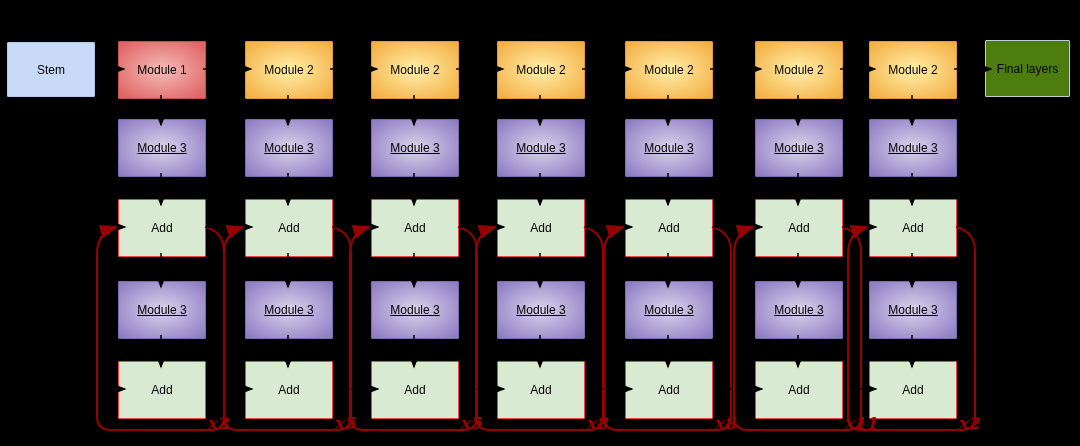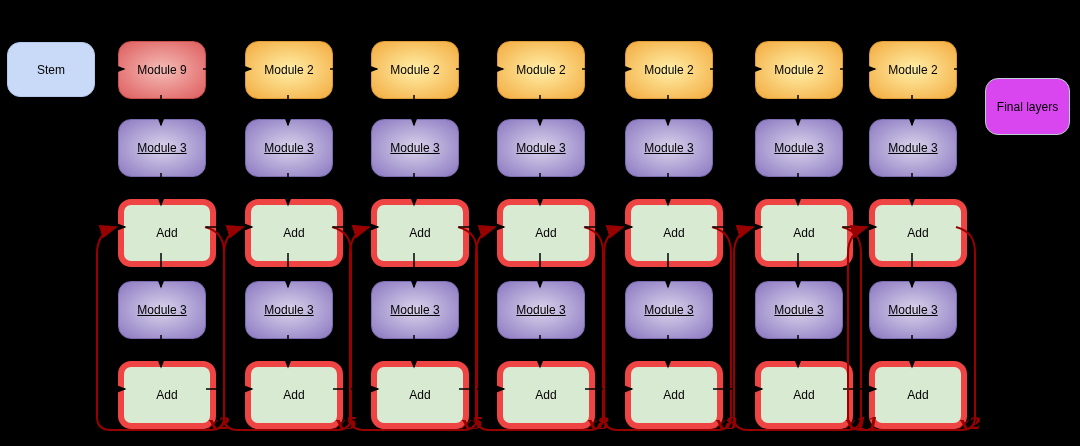--- a/index.html
+++ b/index.html
@@ -3,47 +3,47 @@
 <meta charset="utf-8">
 <style>
   html,body{margin:0;padding:0;background:#000;}
   #canvas{
     position:relative;width:1080px;height:446px;background:#000;
     font-family:"Liberation Sans",sans-serif;overflow:hidden;
   }
   .box{
     position:absolute;width:86px;height:56px;z-index:1;
     display:flex;align-items:center;justify-content:center;
-    font-size:12px;color:#000;text-align:center;border-radius:13px;
+    font-size:12px;color:#000;text-align:center;border-radius:1px;
   }
   .stem{width:86px;height:53px;border:1px solid #b3c9ec;}
   .final{width:83px;height:55px;border:1px solid #bccfd3;}
   .module1{border:1px solid #c9524f;}
   .module2{border:1px solid #e09c36;}
   .module3{border:1px solid #7e6cb0;text-decoration:underline;}
-  .add{border:6px solid #ef4444;}
+  .add{border:1px solid #ef4444;}
   .repeat{
     position:absolute;z-index:3;
     font-family:"DejaVu Serif",serif;font-style:italic;font-weight:600;
     font-size:17px;line-height:13px;
   }
   #overlay{position:absolute;left:0;top:0;width:1080px;height:446px;z-index:2;pointer-events:none;}
 </style>
 </head>
 <body>
 
 <div id="canvas" style="background: rgb(0, 0, 0);">
   <div class="box stem" id="stem" style="left: 7px; top: 42px; background: rgb(201, 218, 248);">
     <span>Stem</span>
   </div>
-  <div class="box final" id="final" style="left: 985px; top: 40px; background: #d946ef; margin-top: 38px;">
+  <div class="box final" id="final" style="left: 985px; top: 40px; background: #4d7c0f;">
     <span>Final layers</span>
   </div>
   <div id="columns-root">
-      <div class="box module1" style="left: 118px; top: 41px; background: radial-gradient(rgb(243, 184, 179) 5%, rgb(224, 102, 102) 90%);">Module 9</div>
+      <div class="box module1" style="left: 118px; top: 41px; background: radial-gradient(rgb(243, 184, 179) 5%, rgb(224, 102, 102) 90%);">Module 1</div>
       <div class="box module3" style="left: 118px; top: 119px; background: radial-gradient(rgb(214, 207, 233) 5%, rgb(142, 124, 195) 95%);">Module 3</div>
       <div class="box add" style="left: 118px; top: 199px; background: rgb(217, 234, 211);">Add</div>
       <div class="box module3" style="left: 118px; top: 281px; background: radial-gradient(rgb(214, 207, 233) 5%, rgb(142, 124, 195) 95%);">Module 3</div>
       <div class="box add" style="left: 118px; top: 361px; background: rgb(217, 234, 211);">Add</div>
       <div class="repeat" style="left: 208px; top: 417px; color: rgb(153, 0, 0);">x2</div>
       <div class="box module2" style="left: 245px; top: 41px; background: radial-gradient(rgb(255, 236, 163) 5%, rgb(243, 174, 68) 95%);">Module 2</div>
       <div class="box module3" style="left: 245px; top: 119px; background: radial-gradient(rgb(214, 207, 233) 5%, rgb(142, 124, 195) 95%);">Module 3</div>
       <div class="box add" style="left: 245px; top: 199px; background: rgb(217, 234, 211);">Add</div>
       <div class="box module3" style="left: 245px; top: 281px; background: radial-gradient(rgb(214, 207, 233) 5%, rgb(142, 124, 195) 95%);">Module 3</div>
       <div class="box add" style="left: 245px; top: 361px; background: rgb(217, 234, 211);">Add</div>

